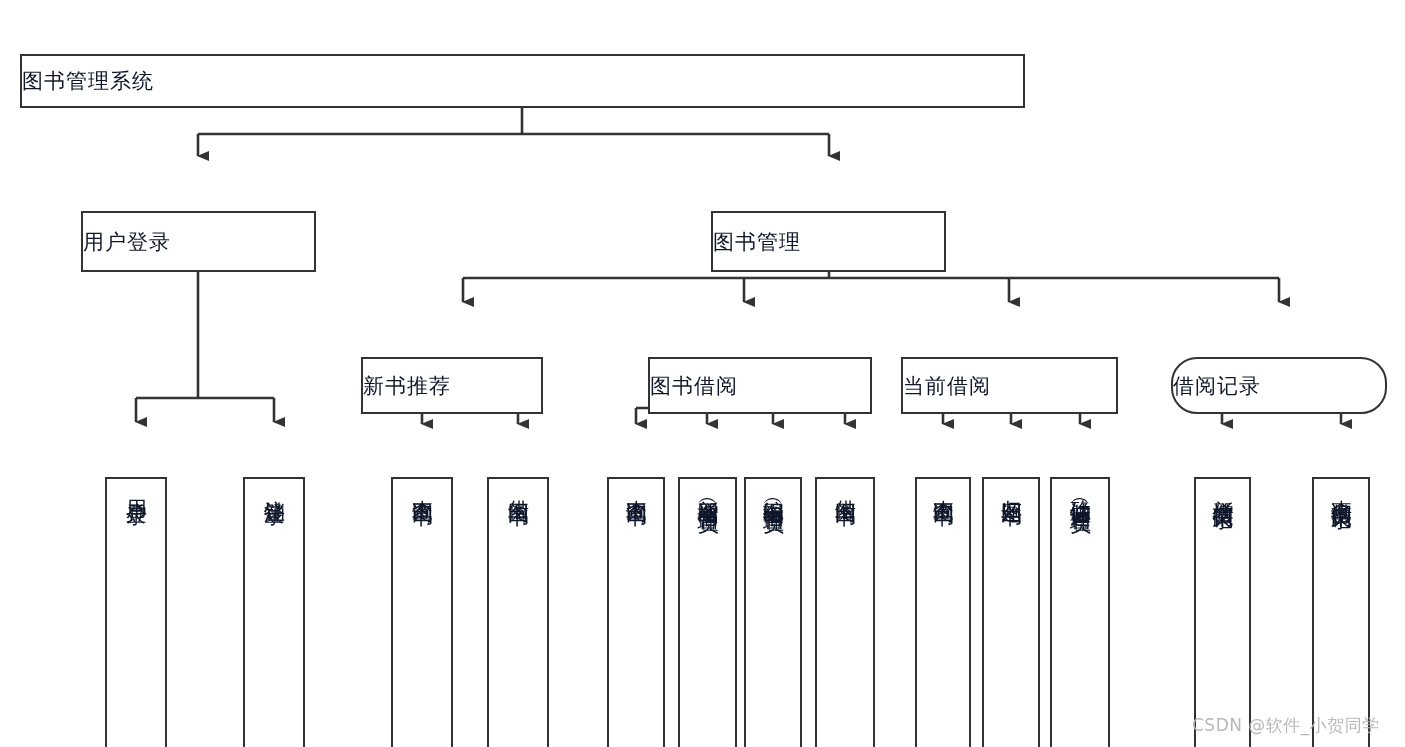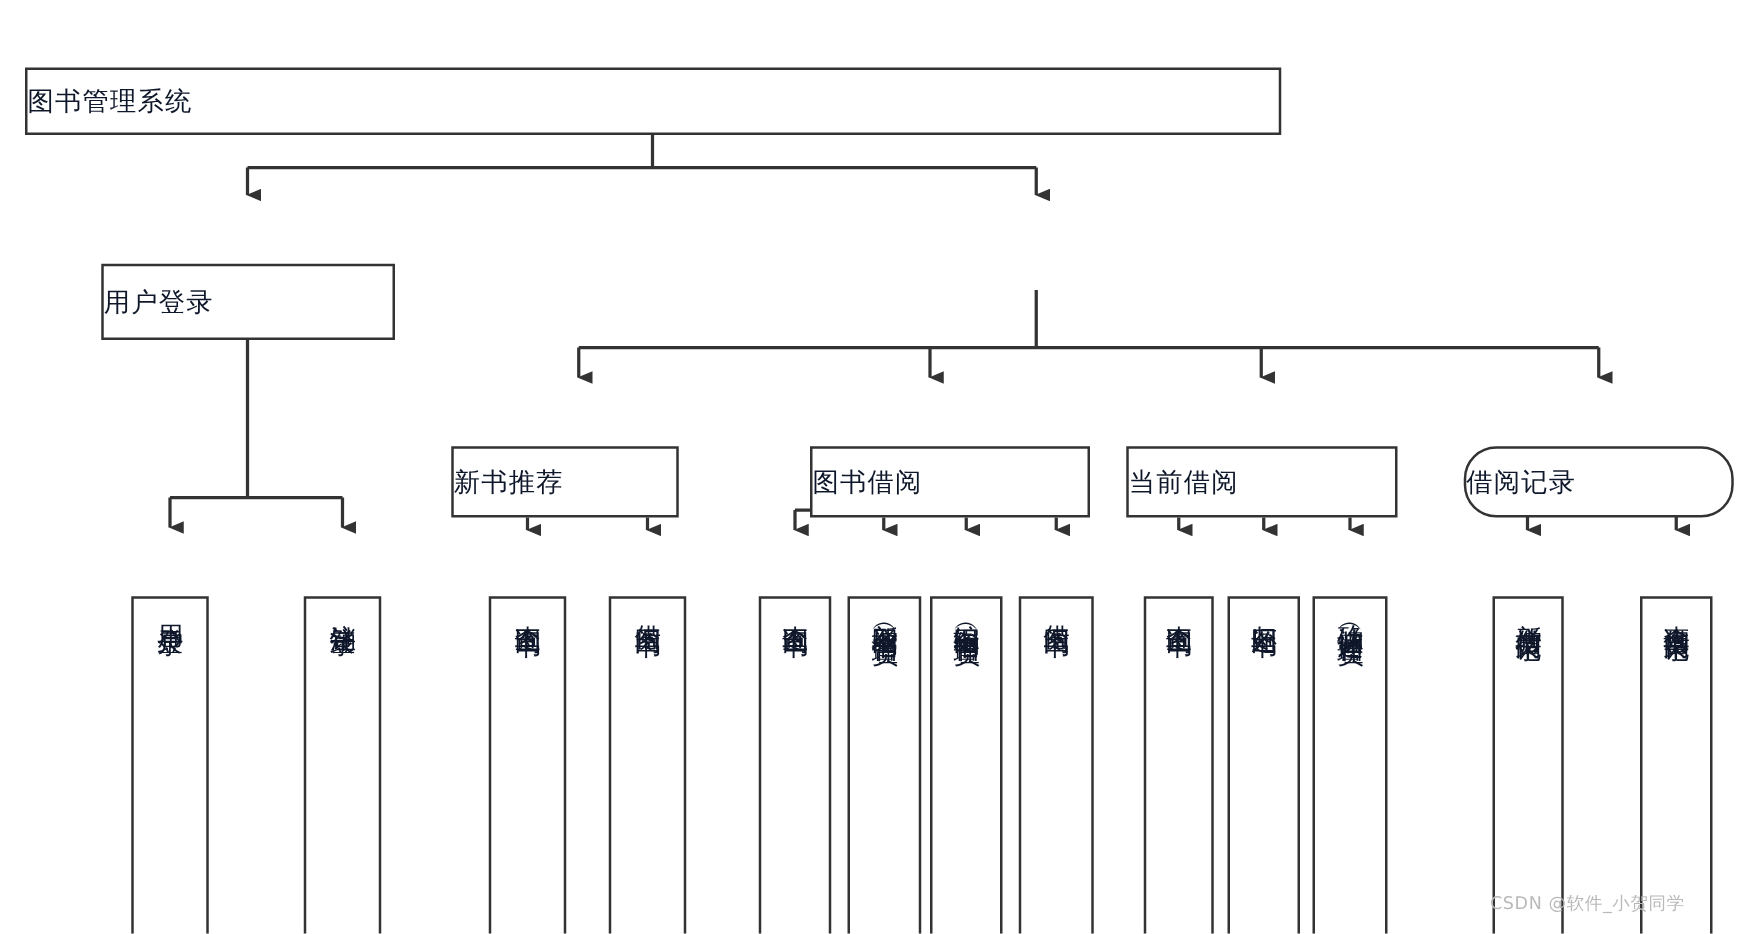--- a/index.html
+++ b/index.html
@@ -55,21 +55,21 @@
   .node.vert .vtext {
     writing-mode: vertical-rl;
     text-orientation: upright;
     display: block;
     max-height: 100%;
     text-align: center;
   }
   .watermark {
     position: absolute;
     color: #b9b9b9;
-    font-size: 14px;
+    font-size: 17px;
     letter-spacing: 0.5px;
     z-index: 3;
     white-space: nowrap;
     user-select: none;
   }
 </style>
 </head>
 <body>
 
 <div id="canvas">
@@ -124,20 +124,23 @@
     </g>
   </svg>
 
   <div class="node horiz" style="left:20px; top:14px; width:1005px; height:54px;">
     <span>图书管理系统</span>
   </div>
 
   <div class="node horiz" style="left:81px; top:171px; width:235px; height:61px;">
     <span>用户登录</span>
   </div>
+  <div class="node horiz" style="left:711px; top:171px; width:235px; height:61px;">
+    <span>图书管理</span>
+  </div>
 
   <div class="node horiz" style="left:361px; top:317px; width:182px; height:57px;">
     <span>新书推荐</span>
   </div>
   <div class="node horiz" style="left:648px; top:317px; width:224px; height:57px;">
     <span>图书借阅</span>
   </div>
   <div class="node horiz" style="left:901px; top:317px; width:217px; height:57px;">
     <span>当前借阅</span>
   </div>

